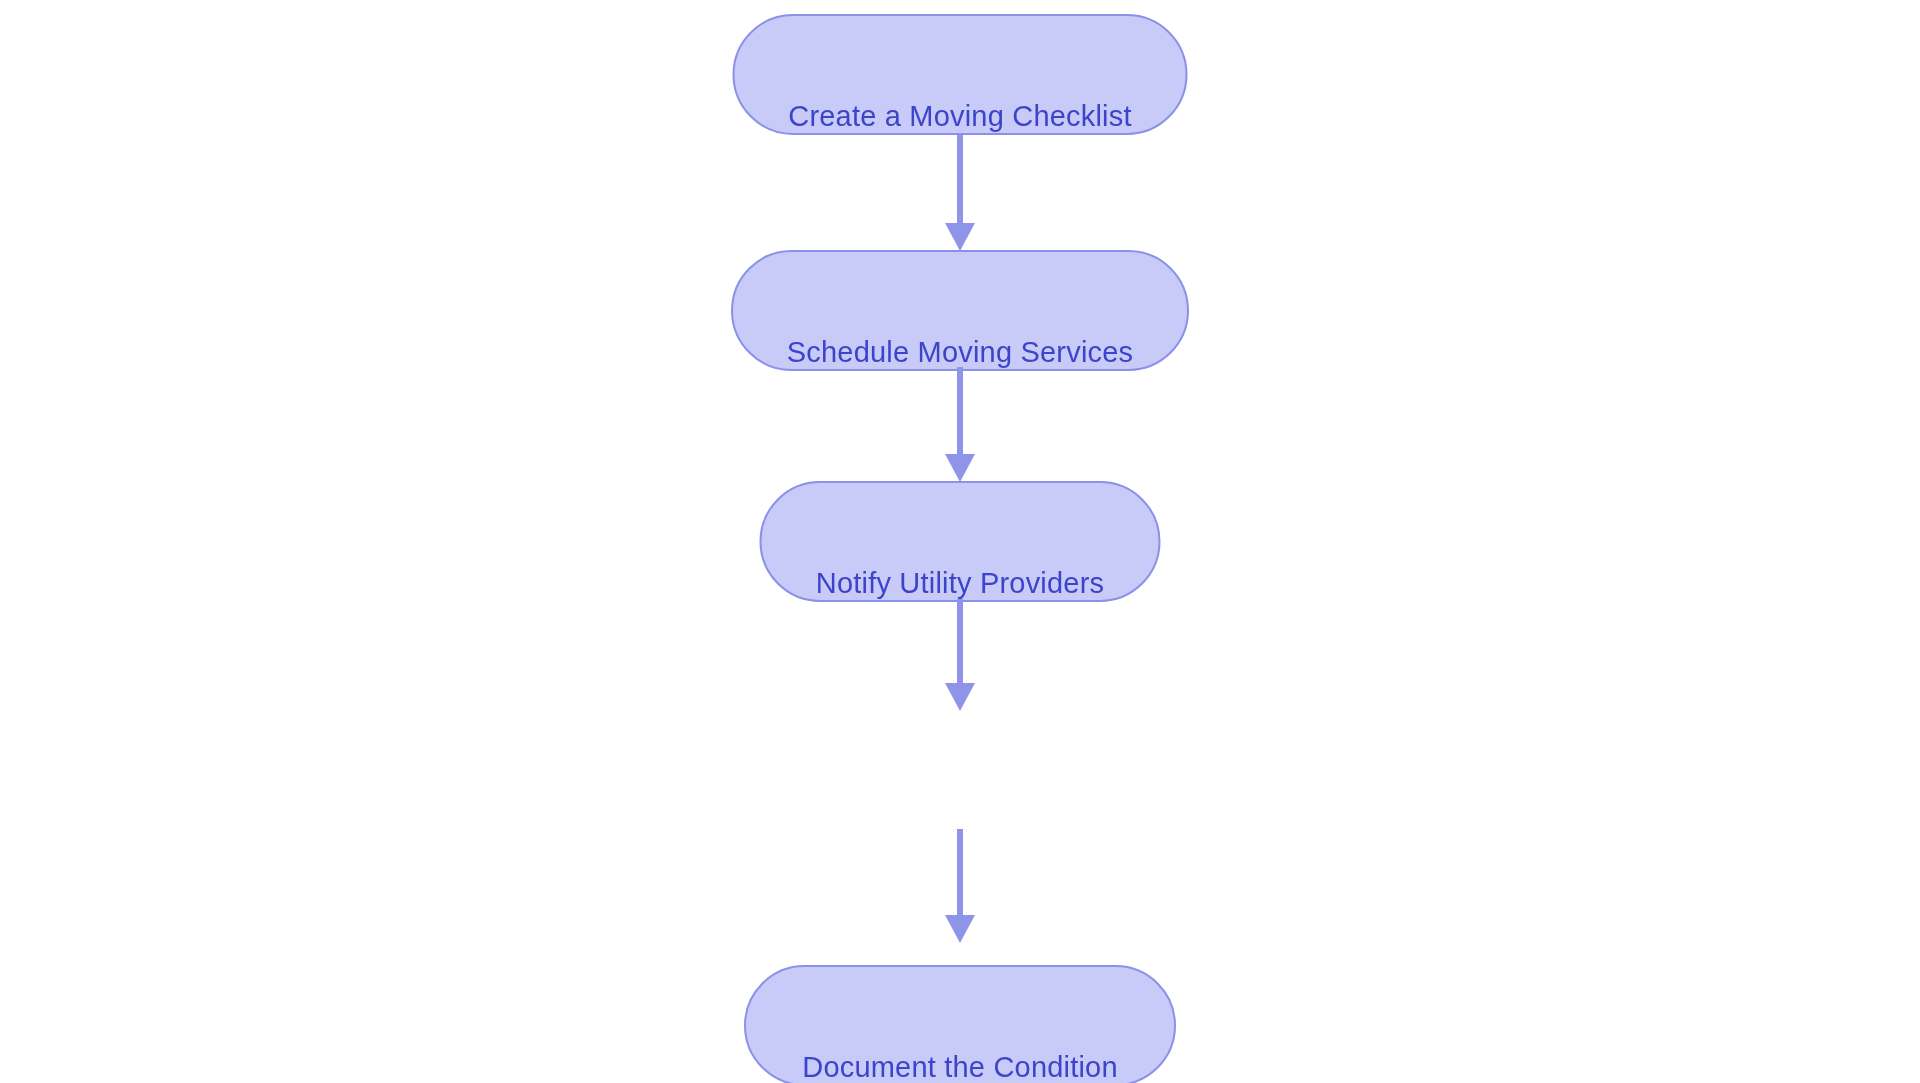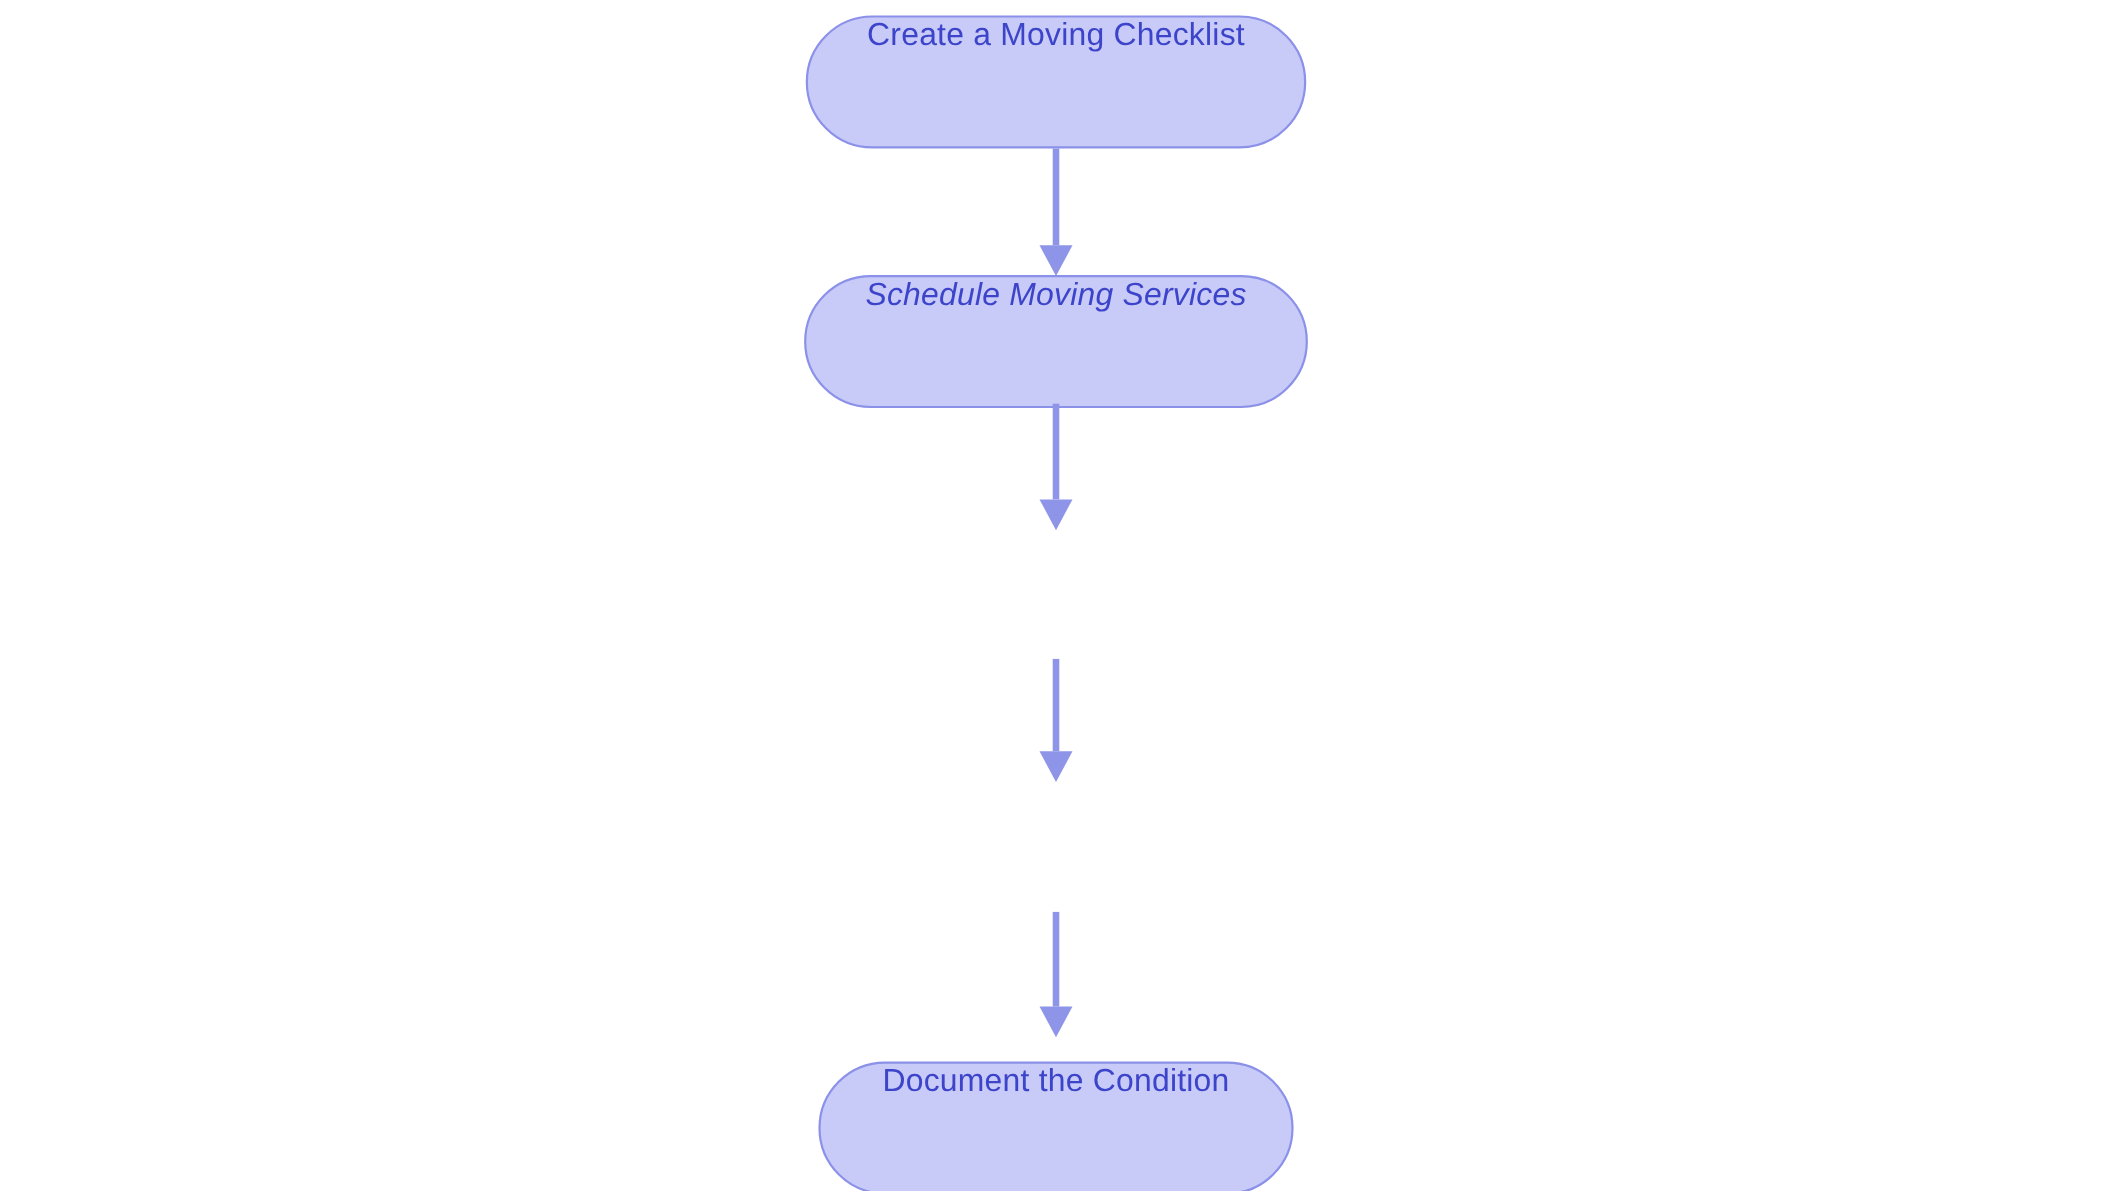--- a/index.html
+++ b/index.html
@@ -18,30 +18,30 @@
   .flow-node {
     position: absolute;
     left: 50%;
     transform: translateX(-50%);
     height: 121px;
     border-radius: 62px;
     background: var(--node-fill, #c8caf8);
     border: 2px solid var(--node-border, #8b91e8);
     box-sizing: border-box;
     display: flex;
-    align-items: flex-start;
+    align-items: flex-end;
     justify-content: center;
     text-align: center;
     color: var(--text, #3c44ca);
     font-size: 29px;
     letter-spacing: 0.2px;
     white-space: nowrap;
   }
   .node-0 { top: 14px;  width: 455px; }
-  .node-1 { top: 250px; width: 458px; font-style: italic; }
+  .node-1 { top: 250px; width: 458px; }
   .node-2 { top: 481px; width: 401px; }
   .node-3 { top: 710px; width: 354px; }
   .node-4 { top: 965px; width: 432px; }
 
   .edge {
     position: absolute;
     left: 50%;
     transform: translateX(-50%);
     display: flex;
     flex-direction: column;
@@ -81,20 +81,23 @@
 
   <div class="flow-node node-1">
     <span>Schedule Moving Services</span>
   </div>
 
   <div class="edge edge-1">
     <div class="shaft"></div>
     <div class="head"></div>
   </div>
 
+  <div class="flow-node node-2">
+    <span>Notify Utility Providers</span>
+  </div>
 
   <div class="edge edge-2">
     <div class="shaft"></div>
     <div class="head"></div>
   </div>
 
 
   <div class="edge edge-3">
     <div class="shaft"></div>
     <div class="head"></div>

